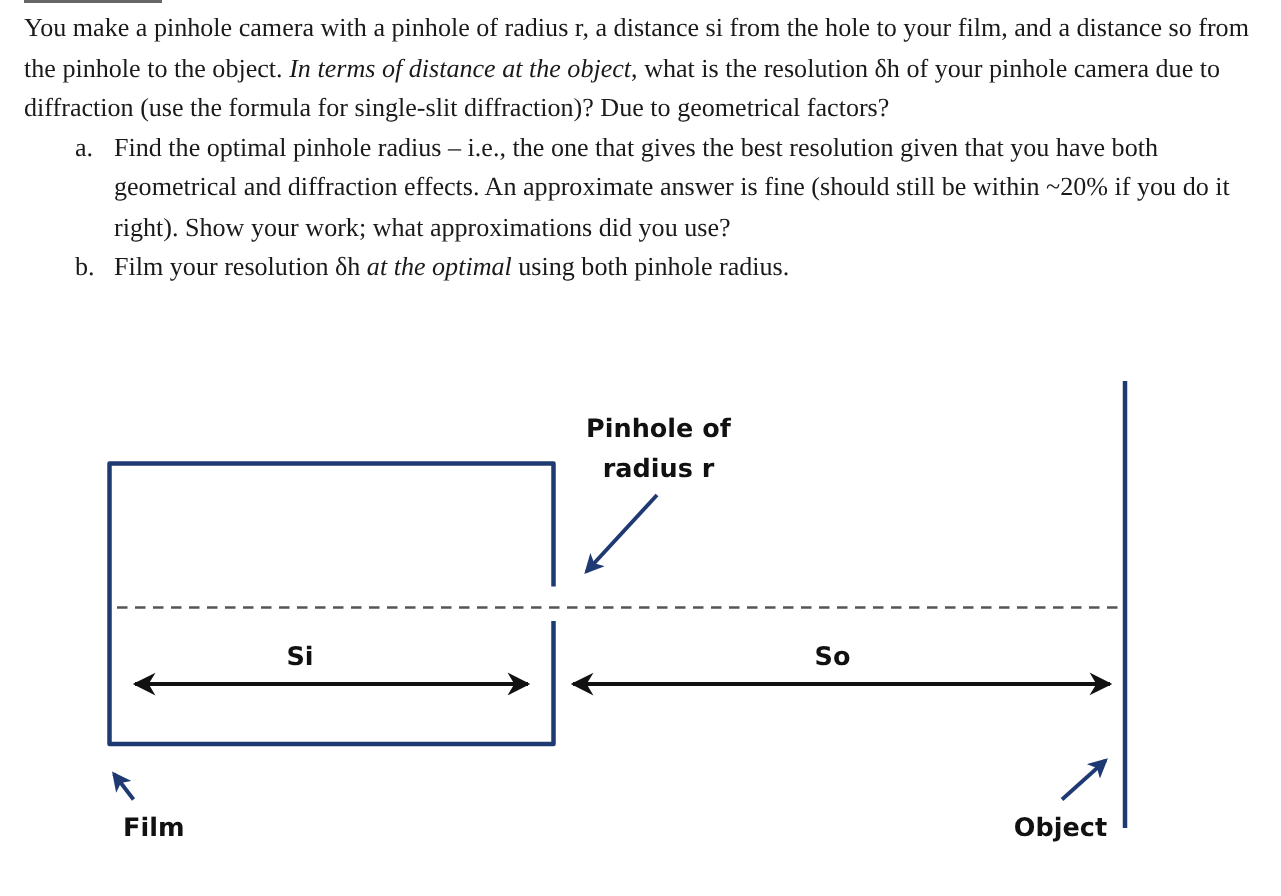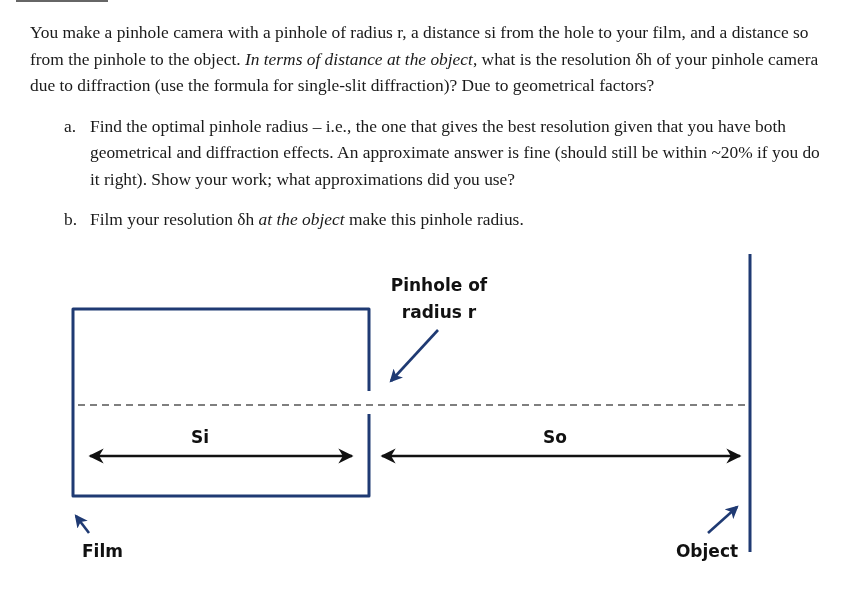--- a/index.html
+++ b/index.html
@@ -25,21 +25,21 @@
     }
     .question {
       position: absolute;
       left: 16px;
       top: 5px;
       width: 830px;
       font-size: 17.4px;
       line-height: 26.5px;
     }
     .question p {
-      margin: 14px;
+      margin: 0;
     }
     .question em {
       font-style: italic;
     }
     .subq {
       position: relative;
       padding-left: 60px;
     }
     .subq .marker {
       position: absolute;
@@ -60,21 +60,21 @@
     }
   </style>
 </head>
 <body>
 
 <div class="top-rule"></div>
 
 <div class="question">
   <p><span>You make a pinhole camera with a pinhole of radius r, a distance si from the hole to your film, and a distance so from the pinhole to the object. </span><em>In terms of distance at the object</em><span>, what is the resolution δh of your pinhole camera due to diffraction (use the formula for single-slit diffraction)? Due to geometrical factors?</span></p>
   <p class="subq"><span class="marker">a.</span><span>Find the optimal pinhole radius – i.e., the one that gives the best resolution given that you have both geometrical and diffraction effects. An approximate answer is fine (should still be within ~20% if you do it right). Show your work; what approximations did you use?</span></p>
-  <p class="subq"><span class="marker">b.</span><span>Film your resolution δh </span><em>at the object</em><span> make this pinhole radius.</span></p>
+  <p class="subq"><span class="marker">b.</span><span>Film your resolution δh </span><em>at the optimal</em><span> using both pinhole radius.</span></p>
 </div>
 
 <svg class="diagram" viewBox="0 0 854 597" xmlns="http://www.w3.org/2000/svg">
   <defs>
     <marker id="arrowBlack" viewBox="0 0 12 12" refX="10" refY="6" markerWidth="7" markerHeight="7" orient="auto-start-reverse" markerUnits="strokeWidth">
       <path d="M1,1 L11,6 L1,11 L4,6 Z" fill="#111111"></path>
     </marker>
     <marker id="arrowBlue" viewBox="0 0 12 12" refX="10" refY="6" markerWidth="5" markerHeight="5" orient="auto" markerUnits="strokeWidth">
       <path d="M0,0 L12,6 L0,12 L3,6 Z" fill="#1f3a73"></path>
     </marker>

